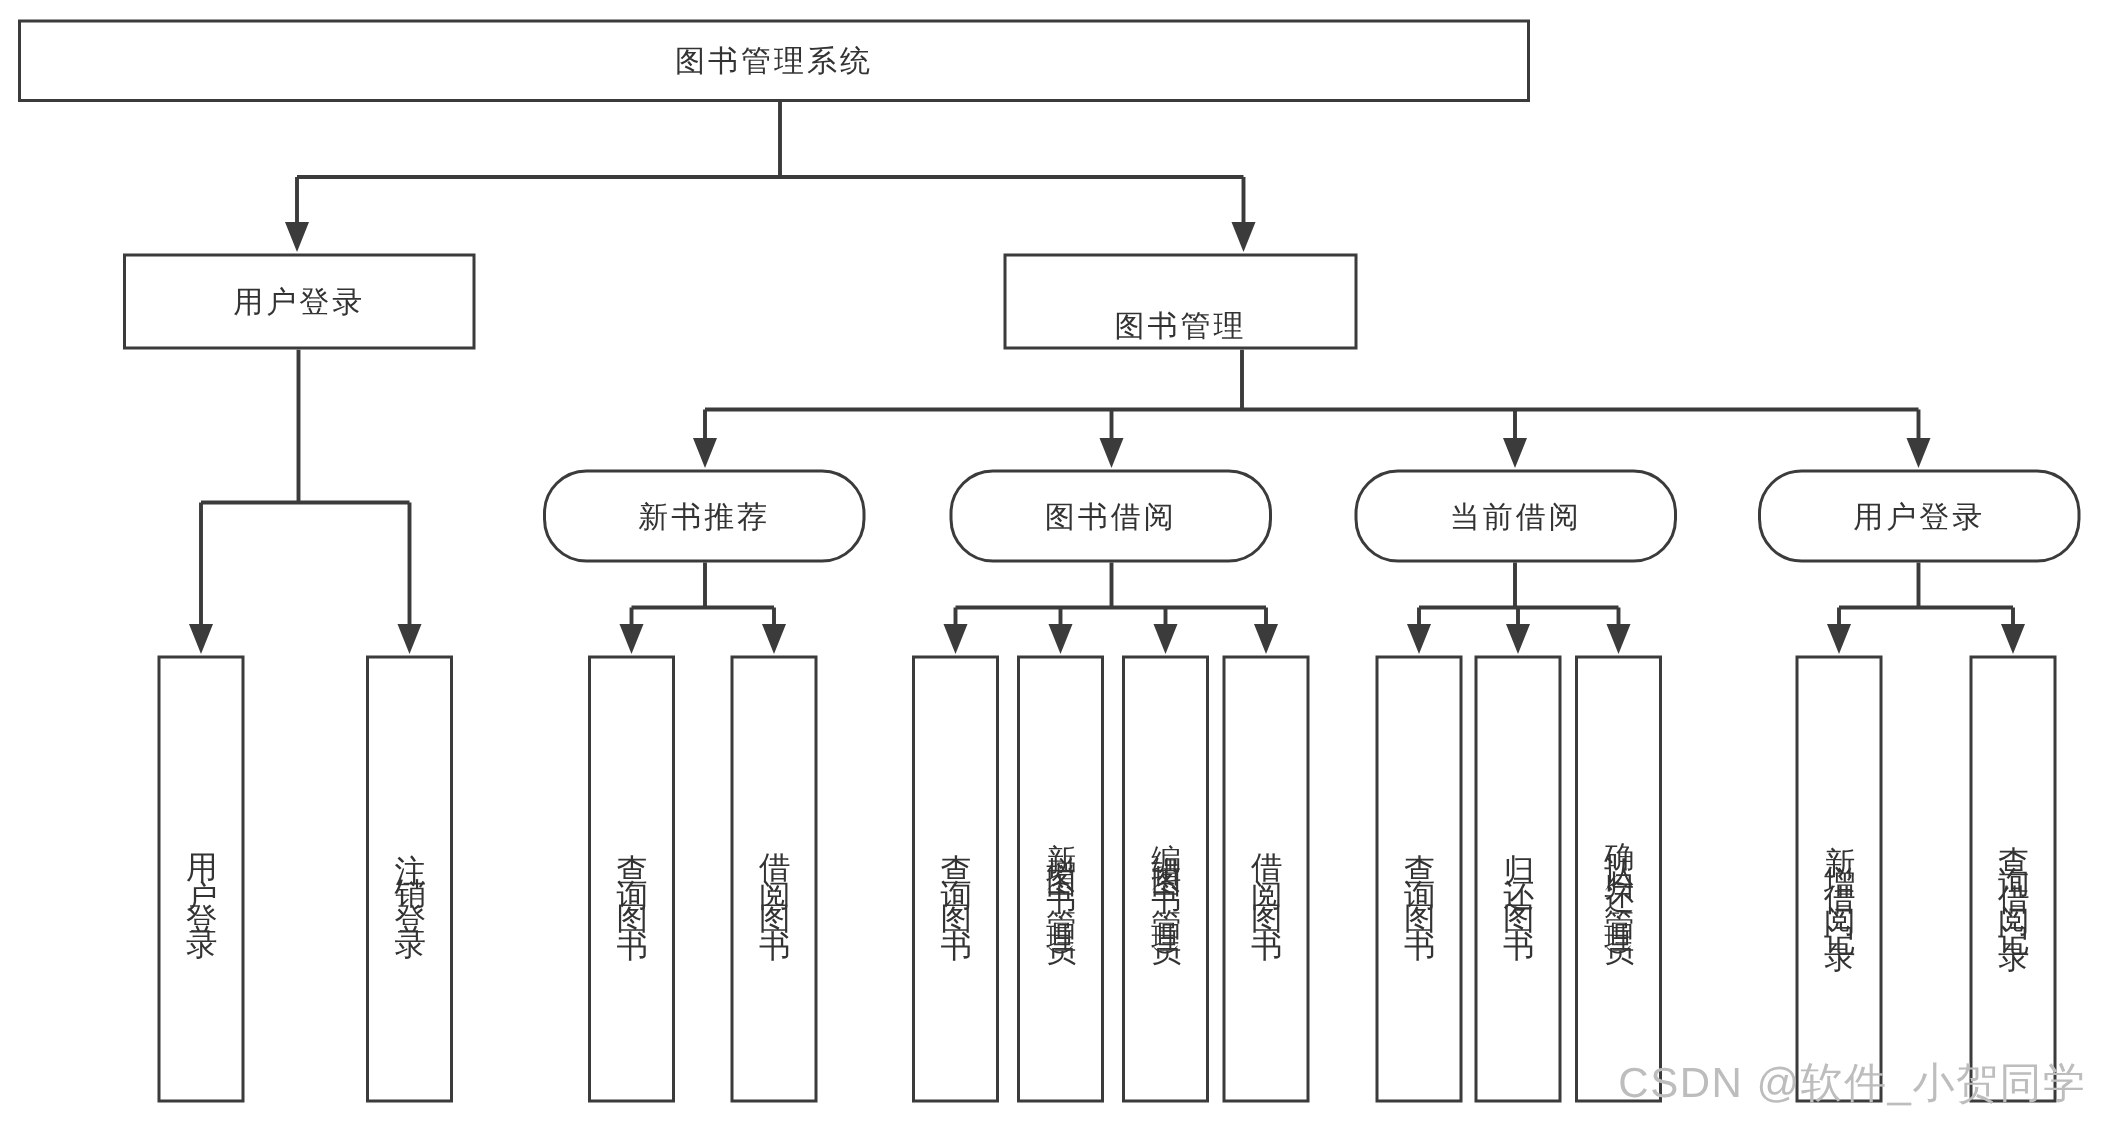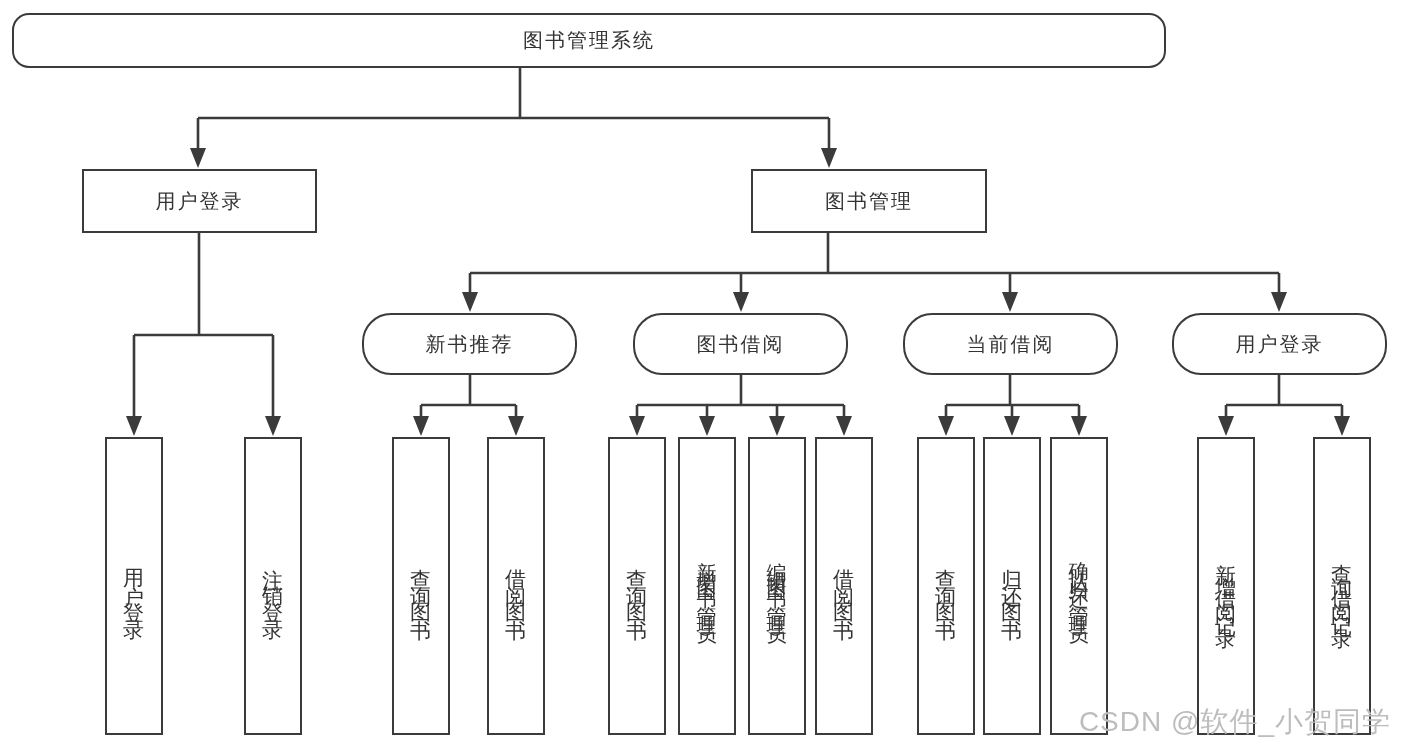--- a/index.html
+++ b/index.html
@@ -37,21 +37,21 @@
   .node {
     position: absolute;
     background: var(--box-fill);
     border: 2px solid var(--line);
     display: flex;
     align-items: center;
     justify-content: center;
     color: var(--text);
   }
   .node.h-label { font-size: 20px; letter-spacing: 2px; }
-  .node.root  { left: 12px;  top: 13px;  width: 1154px; height: 55px; border-radius: 17px; }
+  .node.root  { left: 12px;  top: 13px;  width: 1008px; height: 55px; }
   .node.lvl2  { top: 169px; height: 64px; }
   .node.lvl3  { top: 313px; width: 215px; height: 62px; border-radius: 29px; }
   .leaf {
     position: absolute;
     top: 437px;
     width: 58px;
     height: 298px;
     background: var(--box-fill);
     border: 2px solid var(--line);
     display: flex;
@@ -128,21 +128,21 @@
     </g>
   </svg>
 
   <div class="node root h-label">
     <span>图书管理系统</span>
   </div>
 
   <div class="node lvl2 h-label" style="left:82px; width:235px;">
     <span>用户登录</span>
   </div>
-  <div class="node lvl2 h-label" style="left:751px; width:236px;">
+  <div class="node lvl2 h-label" style="left:669px; width:236px;align-items:flex-end;">
     <span>图书管理</span>
   </div>
 
   <div class="node lvl3 h-label" style="left:362px;">
     <span>新书推荐</span>
   </div>
   <div class="node lvl3 h-label" style="left:903px;">
     <span>当前借阅</span>
   </div>
   <div class="node lvl3 h-label" style="left:633px;">

